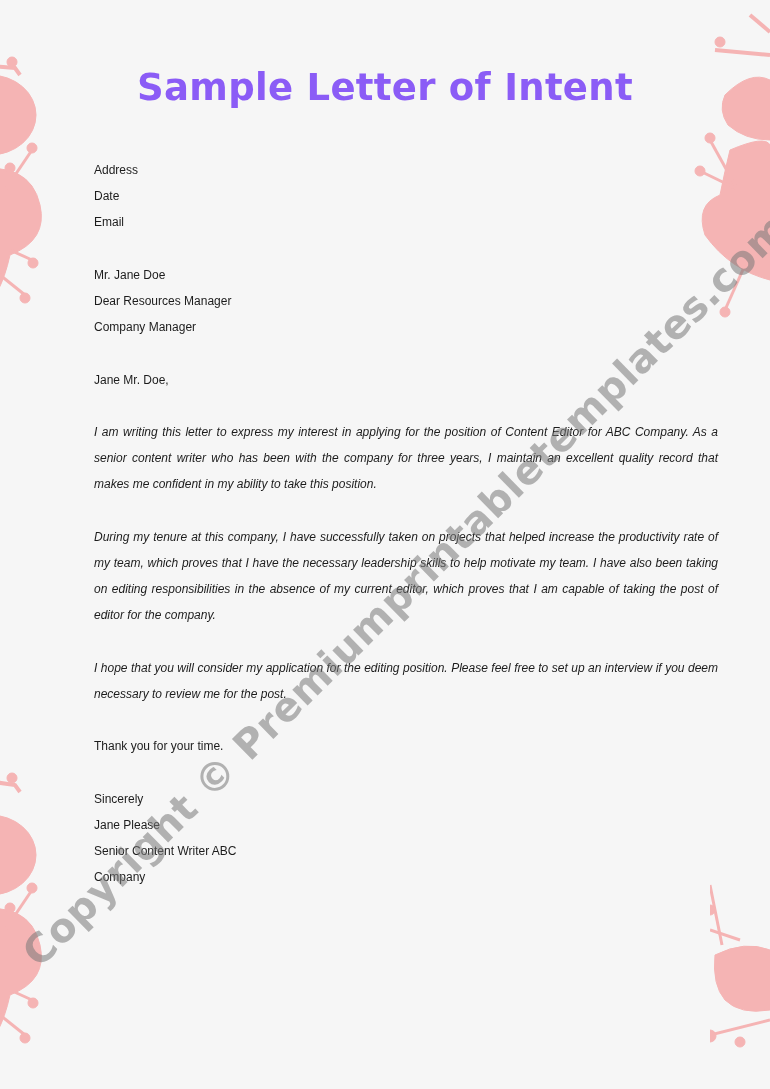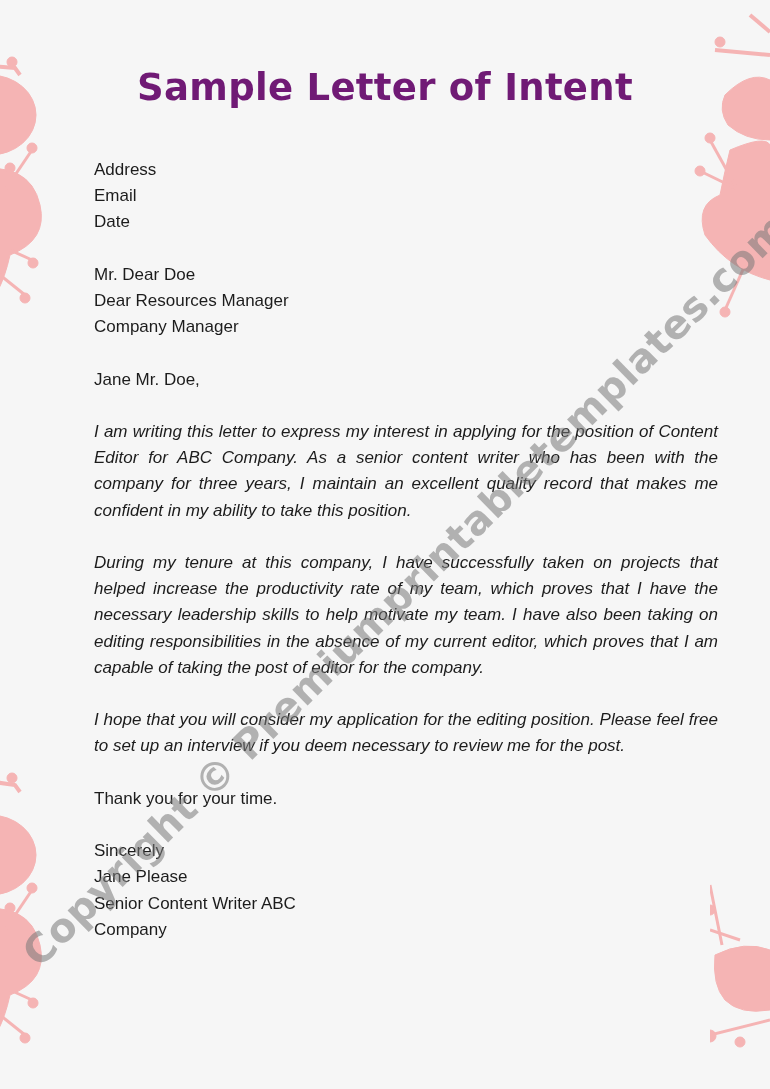--- a/index.html
+++ b/index.html
@@ -27,29 +27,29 @@
     .title {
       position: absolute;
       top: 66px;
       left: 0;
       width: 770px;
       text-align: center;
       font-family: "DejaVu Sans", sans-serif;
       font-weight: bold;
       font-size: 37px;
       letter-spacing: 0.3px;
-      color: #701a75;
+      color: #8b5cf6;
       margin: 0;
     }
     .letter {
       position: absolute;
       left: 94px;
       top: 157px;
       width: 624px;
-      font-size: 17px;
+      font-size: 12px;
       line-height: 26.2px;
     }
     .block { margin: 0 0 26.2px 0; }
     .line { display: block; white-space: nowrap; }
     .para {
       text-align: justify;
       margin: 0 0 26.2px 0;
       font-style: italic;
     }
     .watermark {
@@ -140,26 +140,26 @@
       </g>
     </svg>
   </div>
 
   <h1 class="title">Sample Letter of Intent</h1>
 
   <div class="letter">
 
     <div class="block">
       <span class="line">Address</span>
+      <span class="line">Date</span>
       <span class="line">Email</span>
-      <span class="line">Date</span>
     </div>
 
     <div class="block">
-      <span class="line">Mr. Dear Doe</span>
+      <span class="line">Mr. Jane Doe</span>
       <span class="line">Dear Resources Manager</span>
       <span class="line">Company Manager</span>
     </div>
 
     <div class="block">Jane Mr. Doe,</div>
 
     <p class="para">I am writing this letter to express my interest in applying for the position of Content Editor for ABC Company. As a senior content writer who has been with the company for three years, I maintain an excellent quality record that makes me confident in my ability to take this position.</p>
     <p class="para">During my tenure at this company, I have successfully taken on projects that helped increase the productivity rate of my team, which proves that I have the necessary leadership skills to help motivate my team. I have also been taking on editing responsibilities in the absence of my current editor, which proves that I am capable of taking the post of editor for the company.</p>
     <p class="para">I hope that you will consider my application for the editing position. Please feel free to set up an interview if you deem necessary to review me for the post.</p>
 

